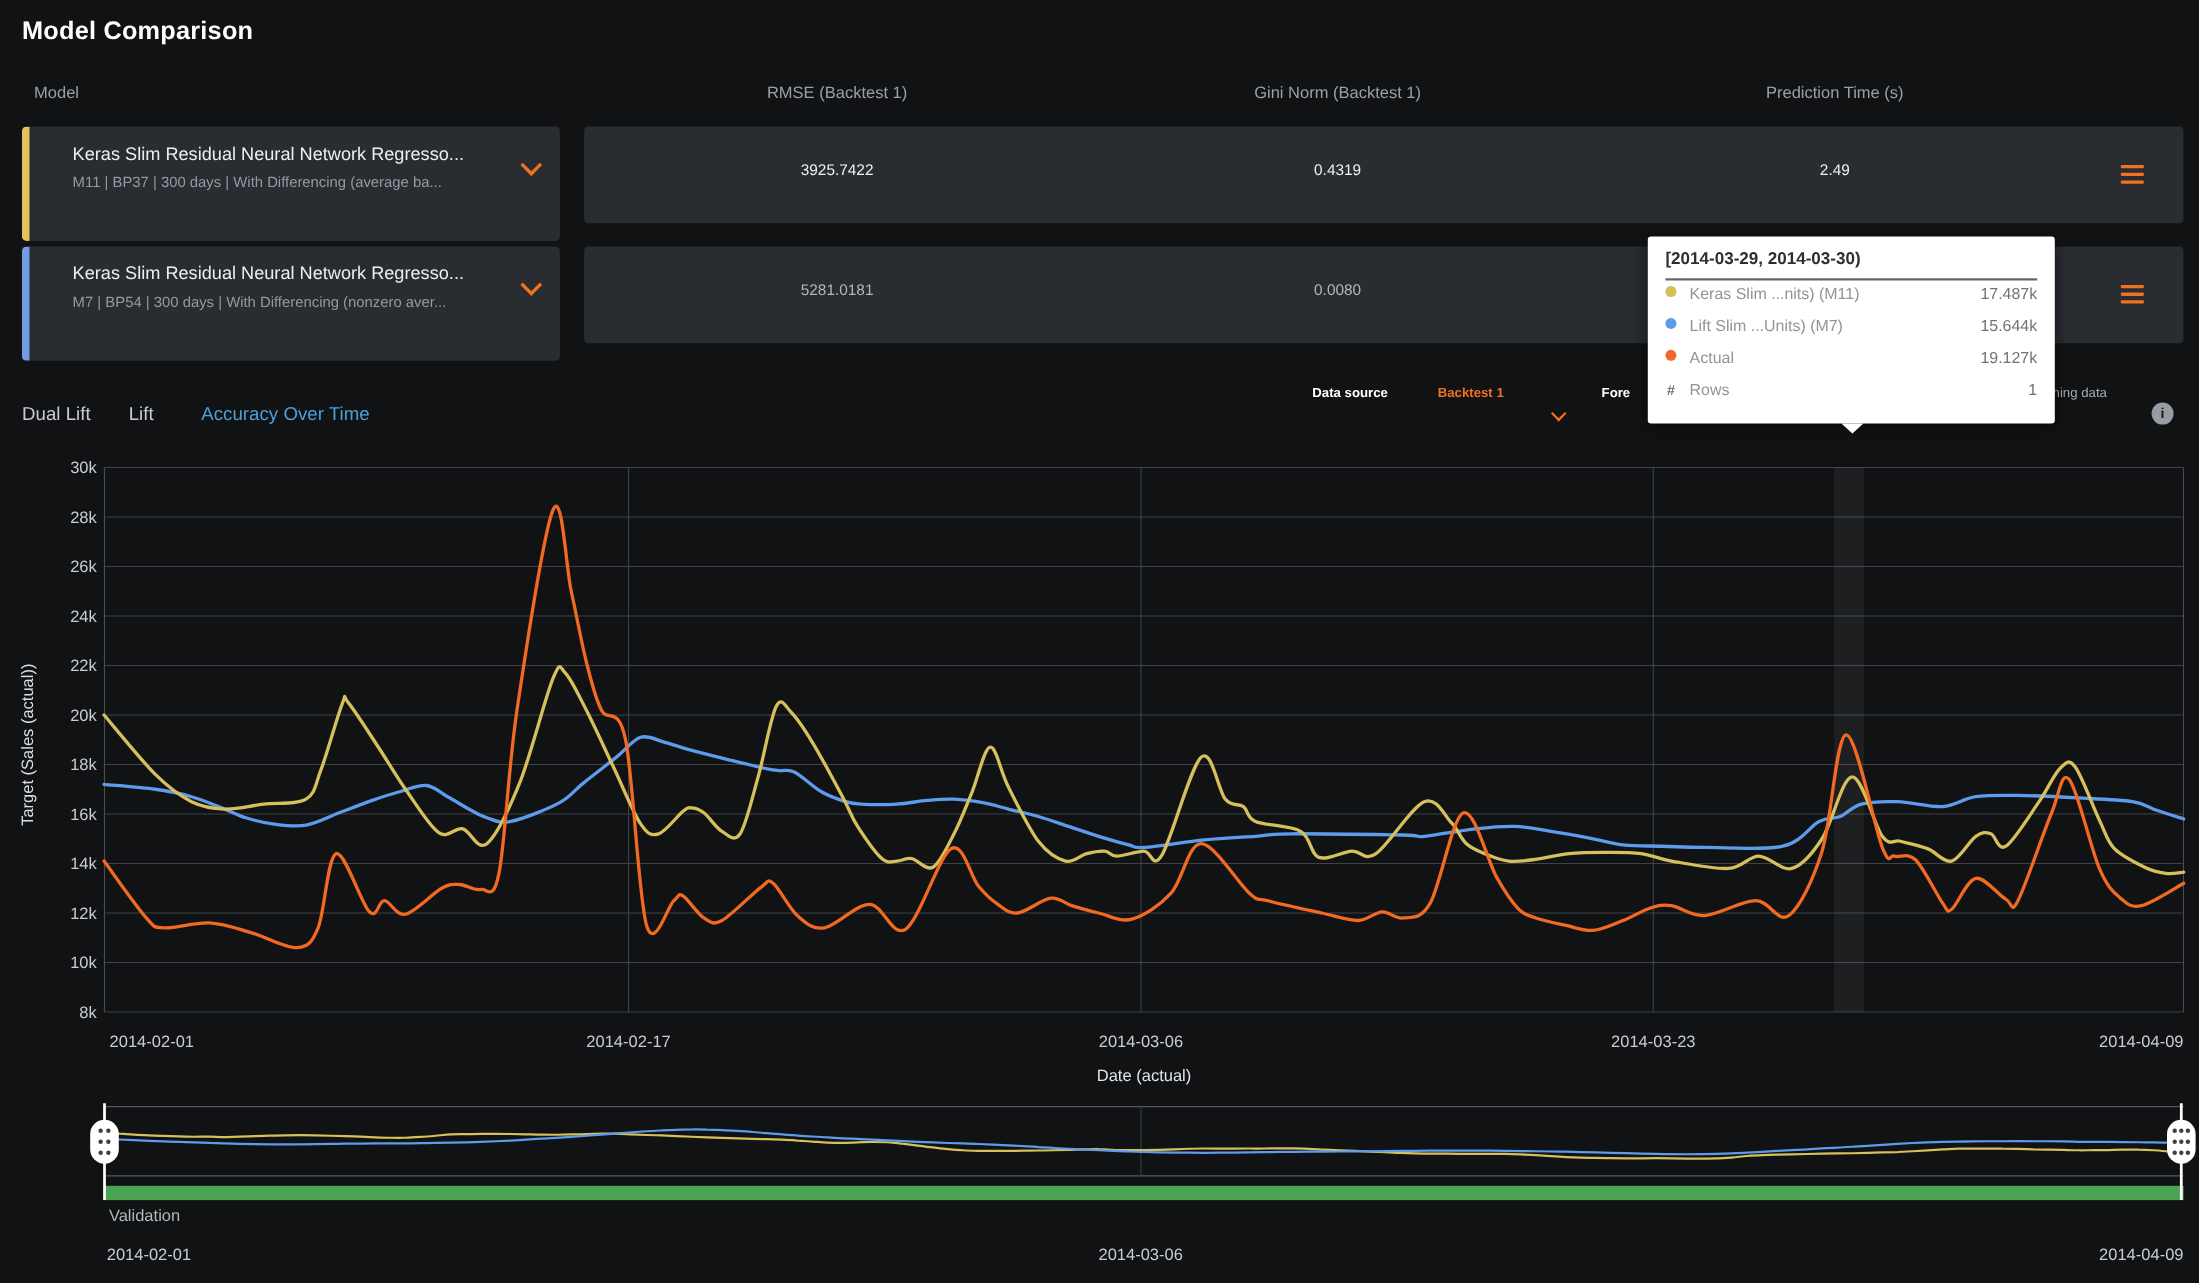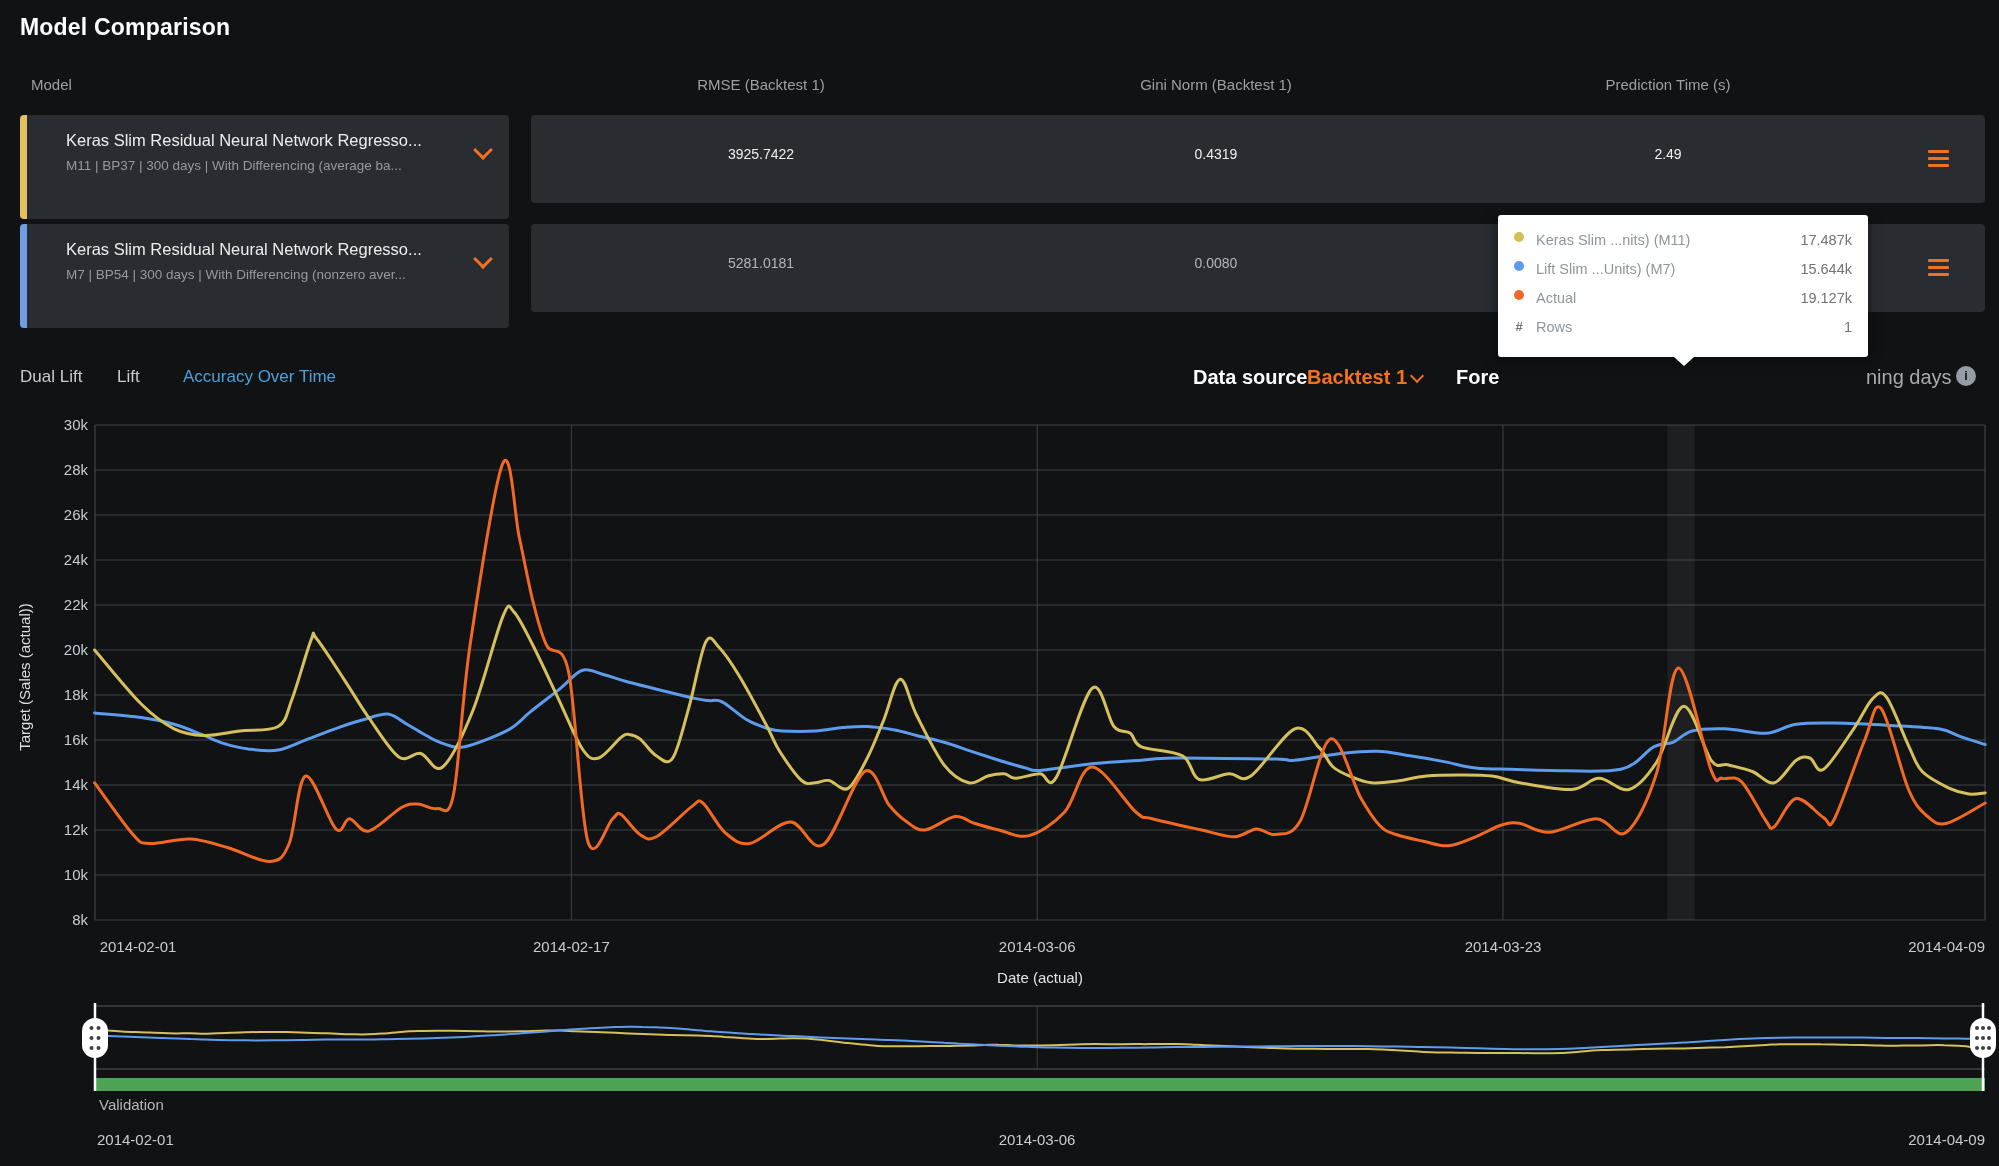--- a/index.html
+++ b/index.html
@@ -13,21 +13,21 @@
   .model-title{font-size:16.5px;color:#eceef0;white-space:nowrap;overflow:hidden;max-width:400px;}
   .model-sub{font-size:13.5px;color:#949aa1;margin-top:8px;white-space:nowrap;overflow:hidden;max-width:408px;}
   .card-chev{position:absolute;right:19px;top:28px;width:11px;height:11px;
              border-right:3px solid #f2711f;border-bottom:3px solid #f2711f;transform:rotate(45deg);}
   .metrics-panel{position:absolute;left:531px;width:1454px;height:88px;background:#292c31;border-radius:4px;}
   .metric-value{position:absolute;top:31px;width:300px;text-align:center;font-size:14px;}
   .menu-btn{position:absolute;right:36px;top:35px;width:21px;height:17px;cursor:pointer;}
   .menu-btn span{display:block;width:21px;height:3px;background:#f2711f;border-radius:1px;margin-bottom:4px;}
   .tab{position:absolute;top:364px;font-size:17px;color:#c9ccd0;cursor:pointer;line-height:26px;}
   .tab.active{color:#4da0db;}
-  .ctl{position:absolute;top:364px;font-size:20px;line-height:26px;}
+  .ctl{position:absolute;top:344px;font-size:12px;line-height:26px;}
   .ctl.bold{font-weight:bold;color:#fff;}
   .ctl.orange{font-weight:bold;color:#f2711f;cursor:pointer;}
   .ctl.dim{color:#a6abb0;}
   .ctl-chev{position:absolute;top:371px;width:8px;height:8px;border-right:2.5px solid #f2711f;
             border-bottom:2.5px solid #f2711f;transform:rotate(45deg);cursor:pointer;}
   .info-icon{position:absolute;left:1956px;top:366px;width:20px;height:20px;border-radius:50%;
              background:#969ca3;color:#15181c;font-size:13px;font-weight:bold;text-align:center;line-height:20px;}
   svg text{font-family:"Liberation Sans",sans-serif;}
   .tooltip{position:absolute;left:1498px;top:215px;width:370px;background:#fff;border-radius:3px;
            box-shadow:0 3px 14px rgba(0,0,0,.5);z-index:40;padding:12px 16px 14px 16px;box-sizing:border-box;}
@@ -89,21 +89,21 @@
   <div id="tabs">
       <span class="tab" style="left: 20px;">Dual Lift</span>
       <span class="tab" style="left: 117px;">Lift</span>
       <span class="tab active" style="left: 183px;">Accuracy Over Time</span>
     </div>
 
   <span class="ctl bold" style="left:1193px;">Data source</span>
   <span class="ctl orange" style="left:1307px;">Backtest 1</span>
   <span class="ctl-chev" style="left:1412px;"></span>
   <span class="ctl bold" style="left:1456px;">Fore</span>
-  <span class="ctl dim" style="left:1866px;">ning days</span>
+  <span class="ctl dim" style="left:1866px;">ning data</span>
   <span class="info-icon">i</span>
 
   <svg id="main-chart" class="abs" style="left:0;top:415px;" width="1999" height="585">
       <line x1="95" x2="1985" y1="505" y2="505" stroke="#3f4347" stroke-width="1"></line>
       <text x="88" y="510" fill="#c9ccd0" font-size="15" text-anchor="end">8k</text>
       <line x1="95" x2="1985" y1="460" y2="460" stroke="#3f4347" stroke-width="1"></line>
       <text x="88" y="465" fill="#c9ccd0" font-size="15" text-anchor="end">10k</text>
       <line x1="95" x2="1985" y1="415" y2="415" stroke="#3f4347" stroke-width="1"></line>
       <text x="88" y="420" fill="#c9ccd0" font-size="15" text-anchor="end">12k</text>
       <line x1="95" x2="1985" y1="370" y2="370" stroke="#3f4347" stroke-width="1"></line>
@@ -172,20 +172,21 @@
         <circle cx="1989" cy="38" r="2" fill="#3c4045"></circle>
         <circle cx="1989" cy="48" r="2" fill="#3c4045"></circle>
       </g>
       <text x="99" y="110" fill="#b4b8bc" font-size="15">Validation</text>
       <text x="97" y="145" fill="#c9ccd0" font-size="15" text-anchor="start">2014-02-01</text>
       <text x="1037" y="145" fill="#c9ccd0" font-size="15" text-anchor="middle">2014-03-06</text>
       <text x="1985" y="145" fill="#c9ccd0" font-size="15" text-anchor="end">2014-04-09</text>
     </svg>
 
   <div class="tooltip">
+    <div class="tt-title">[2014-03-29, 2014-03-30)</div>
     <div id="tt-rows">
         <div class="tt-row">
           <span class="tt-dot" style="background: rgb(212, 190, 86);"></span>
           <span class="tt-label">Keras Slim ...nits) (M11)</span>
           <span class="tt-value">17.487k</span>
         </div>
         <div class="tt-row">
           <span class="tt-dot" style="background: rgb(93, 156, 236);"></span>
           <span class="tt-label">Lift Slim ...Units) (M7)</span>
           <span class="tt-value">15.644k</span>

